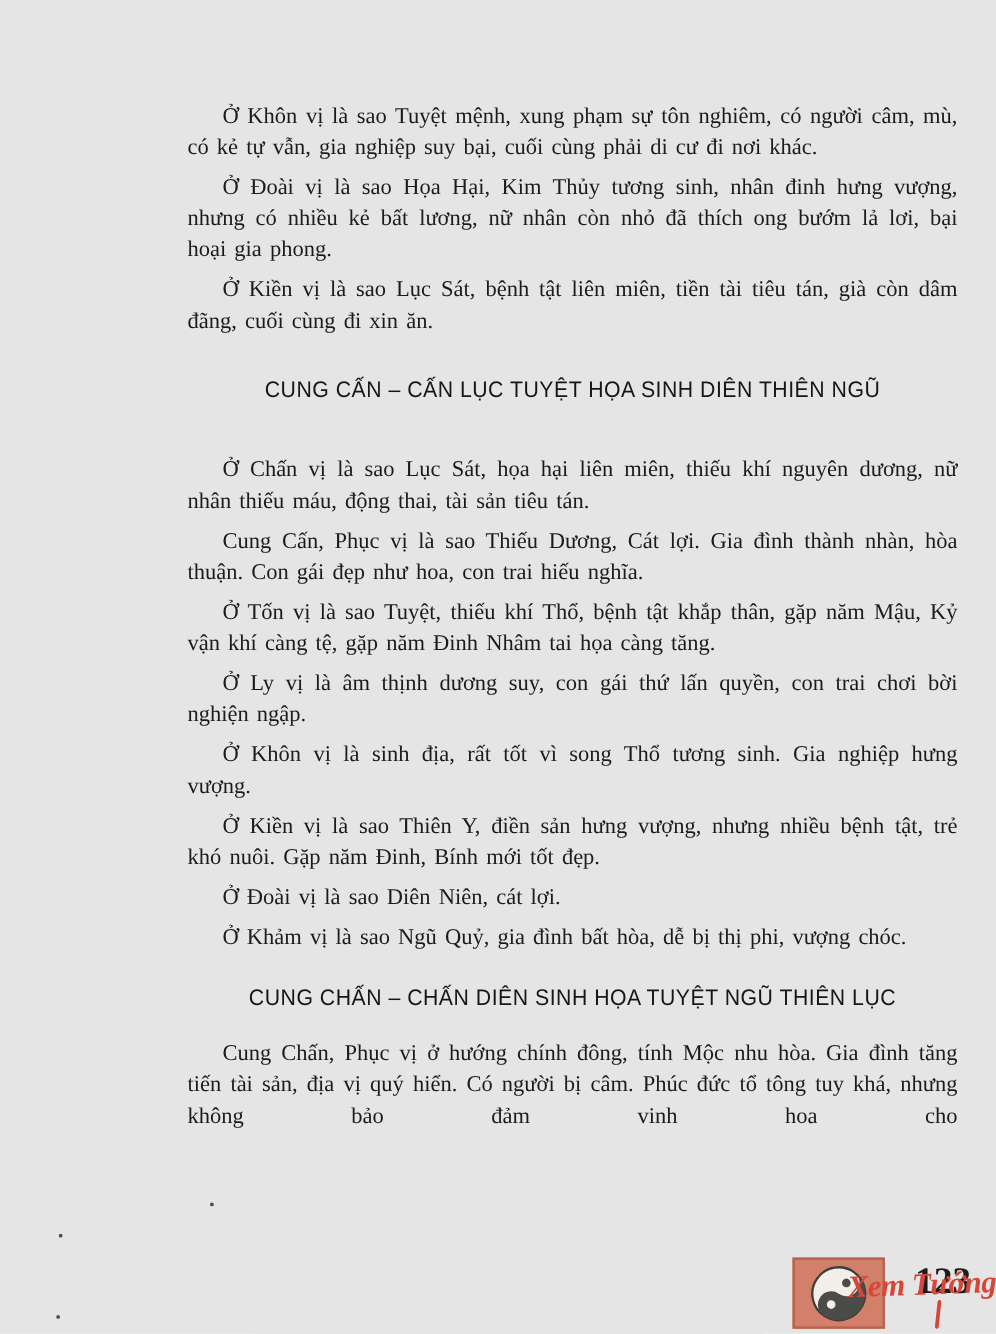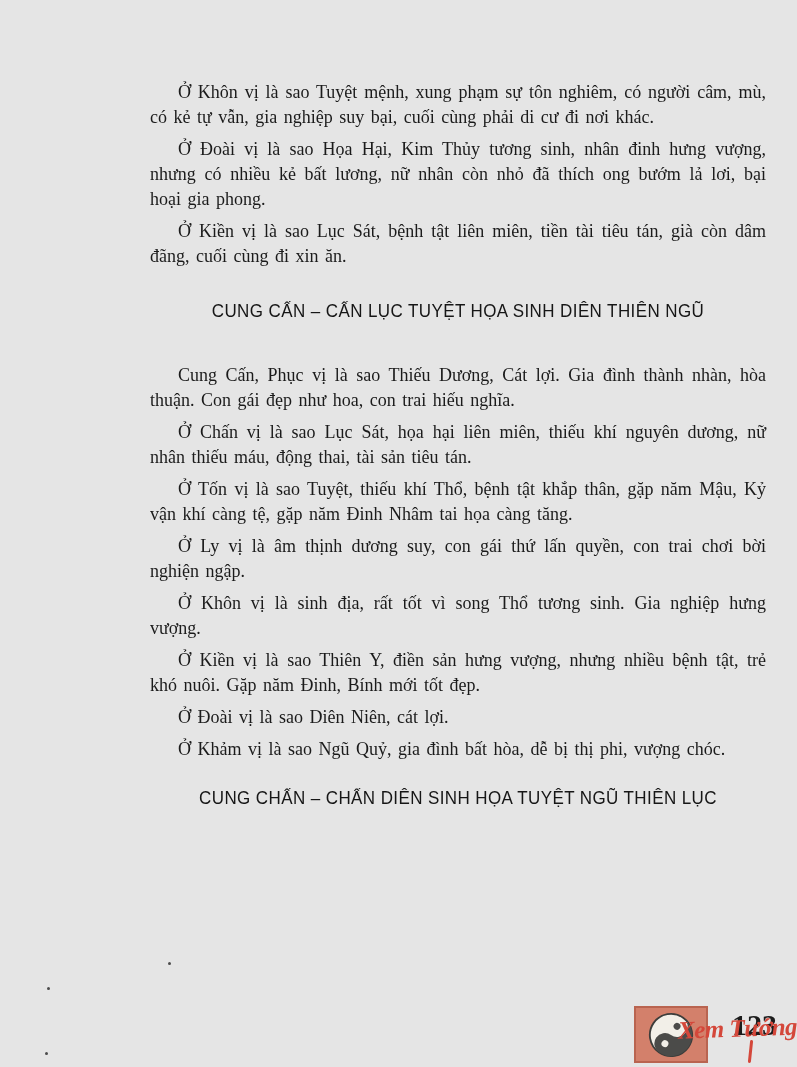--- a/index.html
+++ b/index.html
@@ -79,31 +79,32 @@
 <div class="page">
 
   <div class="content">
 
     <p>Ở Khôn vị là sao Tuyệt mệnh, xung phạm sự tôn nghiêm, có người câm, mù, có kẻ tự vẫn, gia nghiệp suy bại, cuối cùng phải di cư đi nơi khác.</p>
     <p>Ở Đoài vị là sao Họa Hại, Kim Thủy tương sinh, nhân đinh hưng vượng, nhưng có nhiều kẻ bất lương, nữ nhân còn nhỏ đã thích ong bướm lả lơi, bại hoại gia phong.</p>
     <p>Ở Kiền vị là sao Lục Sát, bệnh tật liên miên, tiền tài tiêu tán, già còn dâm đãng, cuối cùng đi xin ăn.</p>
 
     <h2 class="section-heading">CUNG CẤN – CẤN LỤC TUYỆT HỌA SINH DIÊN THIÊN NGŨ</h2>
 
+    <p>Ở Chấn vị là sao Lục Sát, họa hại liên miên, thiếu khí nguyên dương, nữ nhân thiếu máu, động thai, tài sản tiêu tán.</p>
     <p>Cung Cấn, Phục vị là sao Thiếu Dương, Cát lợi. Gia đình thành nhàn, hòa thuận. Con gái đẹp như hoa, con trai hiếu nghĩa.</p>
-    <p>Ở Chấn vị là sao Lục Sát, họa hại liên miên, thiếu khí nguyên dương, nữ nhân thiếu máu, động thai, tài sản tiêu tán.</p>
     <p>Ở Tốn vị là sao Tuyệt, thiếu khí Thổ, bệnh tật khắp thân, gặp năm Mậu, Kỷ vận khí càng tệ, gặp năm Đinh Nhâm tai họa càng tăng.</p>
     <p>Ở Ly vị là âm thịnh dương suy, con gái thứ lấn quyền, con trai chơi bời nghiện ngập.</p>
     <p>Ở Khôn vị là sinh địa, rất tốt vì song Thổ tương sinh. Gia nghiệp hưng vượng.</p>
     <p>Ở Kiền vị là sao Thiên Y, điền sản hưng vượng, nhưng nhiều bệnh tật, trẻ khó nuôi. Gặp năm Đinh, Bính mới tốt đẹp.</p>
     <p>Ở Đoài vị là sao Diên Niên, cát lợi.</p>
     <p>Ở Khảm vị là sao Ngũ Quỷ, gia đình bất hòa, dễ bị thị phi, vượng chóc.</p>
 
     <h2 class="section-heading second">CUNG CHẤN – CHẤN DIÊN SINH HỌA TUYỆT NGŨ THIÊN LỤC</h2>
 
+    <p class="cont-line">Cung Chấn, Phục vị ở hướng chính đông, tính Mộc nhu hòa. Gia đình tăng tiến tài sản, địa vị quý hiển. Có người bị câm. Phúc đức tổ tông tuy khá, nhưng không bảo đảm vinh hoa cho</p>
 
   </div>
 
   <div class="footer">
     <div class="page-number">123</div>
 
     <div class="wm-box">
       <span style="display:block;width:46px;height:46px;">
         <svg viewBox="0 0 100 100" width="46" height="46" aria-hidden="true">
           <g transform="rotate(35 50 50)">

